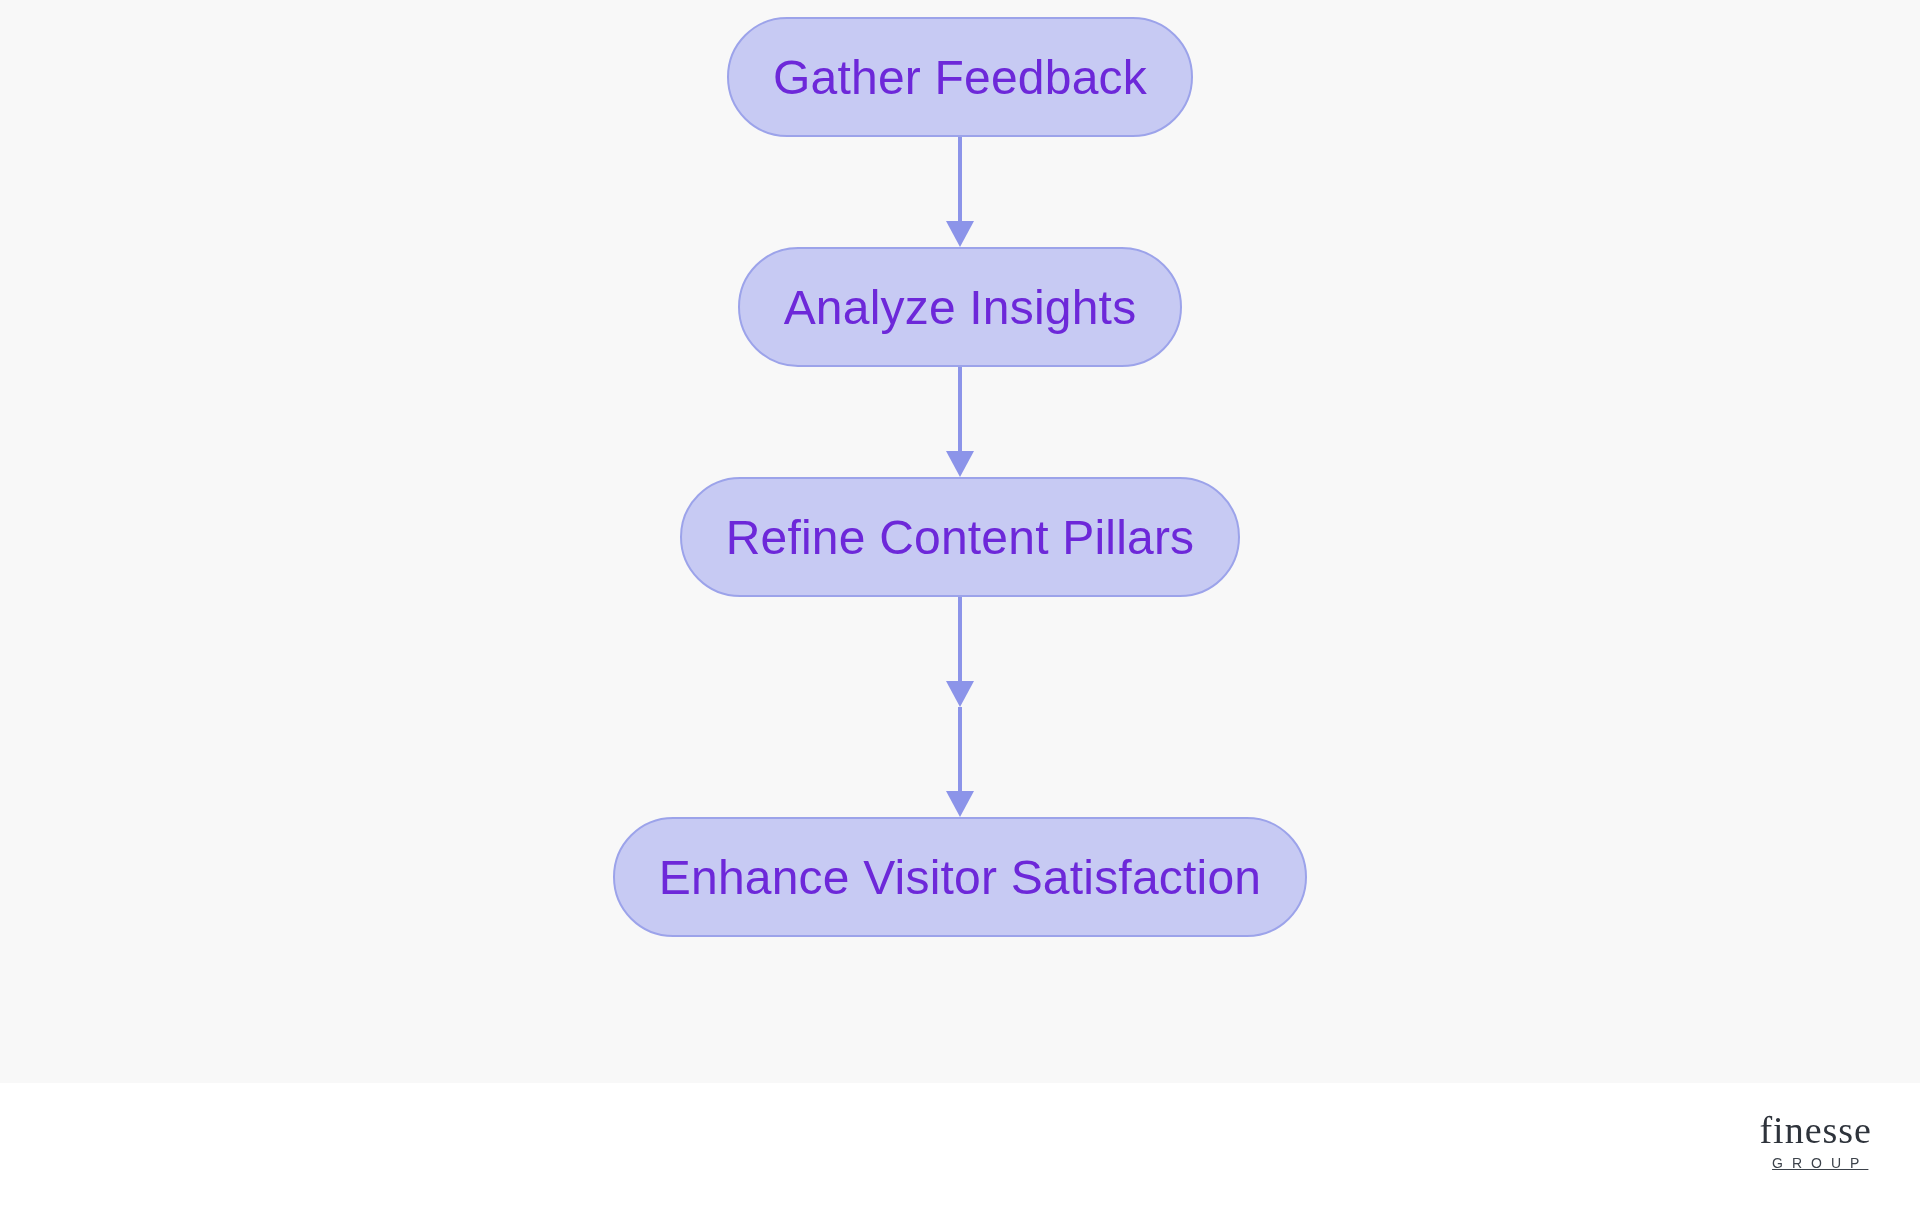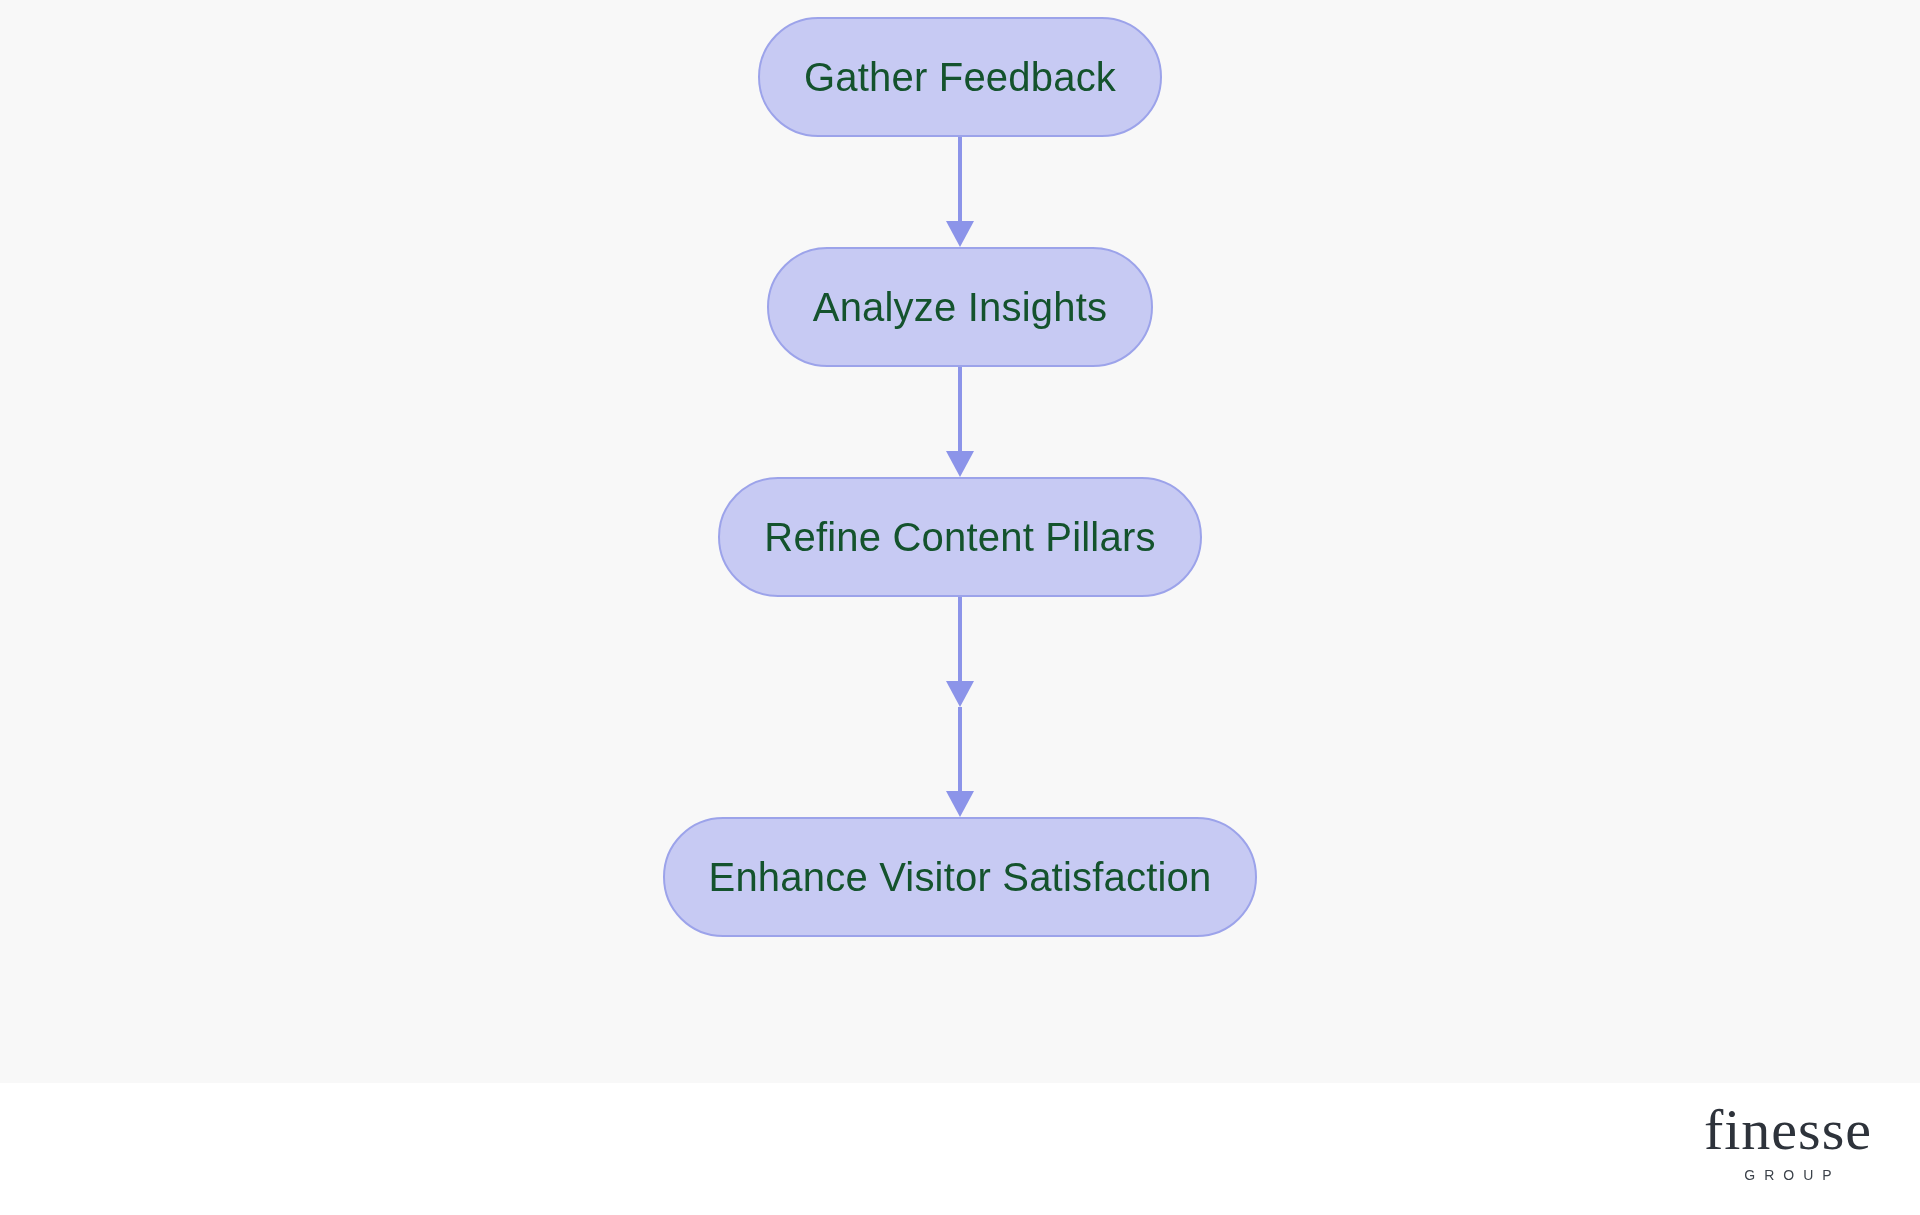--- a/index.html
+++ b/index.html
@@ -41,22 +41,22 @@
     border-radius: 60px;
     background: #c7caf3;
     border: 2px solid #9ca3ea;
     display: flex;
     align-items: center;
     justify-content: center;
     padding: 0 44px;
     white-space: nowrap;
   }
   .node span {
-    font-size: 40px;
-    color: #14532d;
+    font-size: 48px;
+    color: #6d28d9;
     letter-spacing: 0.2px;
   }
   .node-1 { min-width: 325px; }
   .node-2 { min-width: 314px; }
   .node-3 { min-width: 386px; align-items: center; }
   .node-4 { min-width: 437px; }
   .node-5 { min-width: 479px; }
   .arrow {
     position: relative;
     width: 28px;
@@ -86,32 +86,32 @@
     background: #ffffff;
   }
   .logo {
     position: absolute;
     right: 48px;
     top: 22px;
     text-align: center;
   }
   .logo-name {
     font-family: "Liberation Serif", "DejaVu Serif", serif;
-    font-size: 58px;
+    font-size: 38px;
     line-height: 50px;
     color: #2e333b;
     letter-spacing: 1px;
   }
   .logo-sub {
-    margin-top: 12px;
     font-family: "Liberation Sans", sans-serif;
     font-size: 14px;
     color: #3c424a;
     letter-spacing: 9px;
     text-indent: 9px;
+    text-decoration: underline;
   }
 </style>
 </head>
 <body>
 
 <div class="canvas">
 
   <div class="diagram-area">
     <div class="flow">
 

